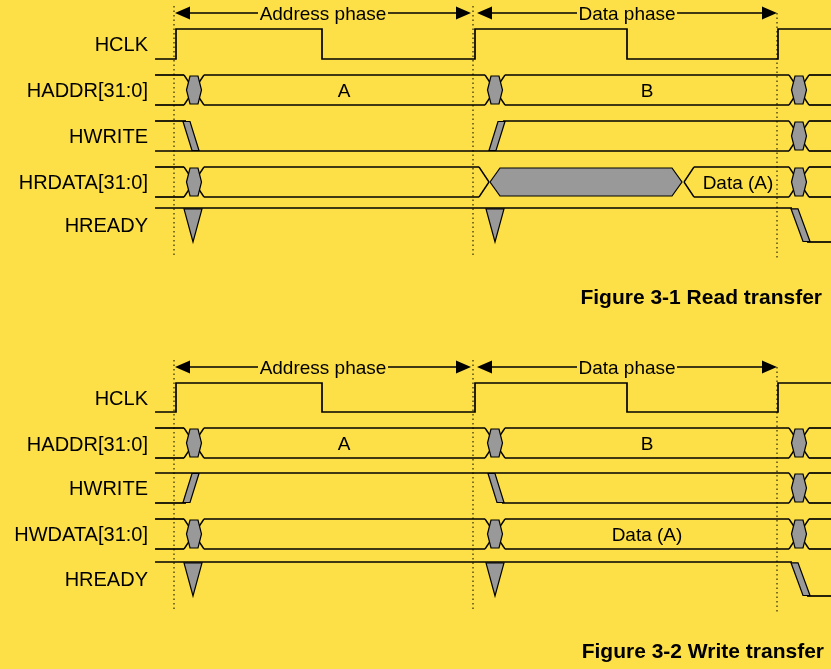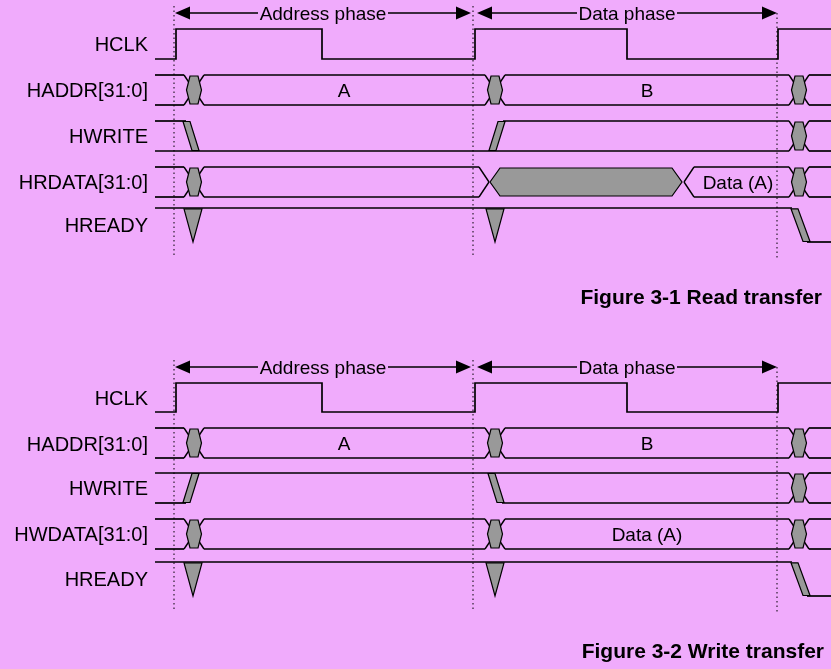--- a/index.html
+++ b/index.html
@@ -1,16 +1,16 @@
 <!DOCTYPE html>
 <html><head>
 <meta charset="utf-8">
 <style>
   html,body{margin:0;padding:0;background:#ffffff;}
-  .page{position:relative;width:831px;height:669px;background:#f0abfc;overflow:hidden;}
+  .page{position:relative;width:831px;height:669px;background:#fde047;overflow:hidden;}
   svg{display:block;}
   text{fill:#000000;font-family:"Liberation Sans","DejaVu Sans",sans-serif;}
   .sig-label{font-size:20px;}
   .bus-value{font-size:19px;}
   .phase-label{font-size:19px;}
   .fig-caption{font-size:21px;font-weight:bold;}
   .wire{stroke:#000000;stroke-width:1.7;fill:none;}
   .thin{stroke:#000000;stroke-width:1.4;fill:none;}
   .gray{fill:#999999;stroke:#000000;stroke-width:1.2;}
   .solidhead{fill:#000000;stroke:none;}

